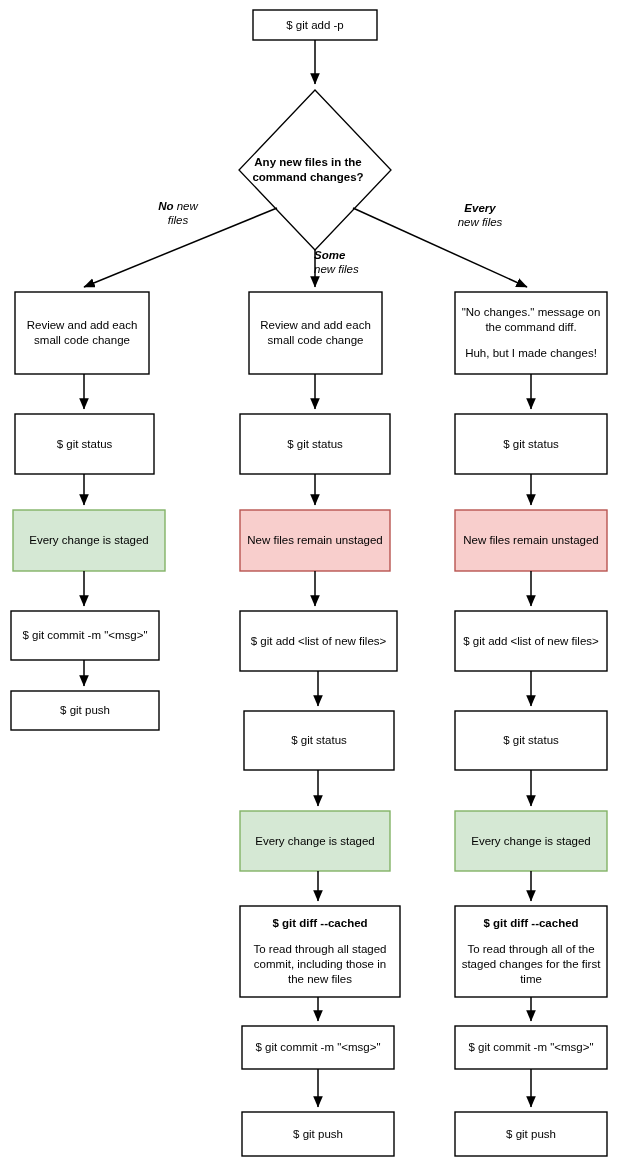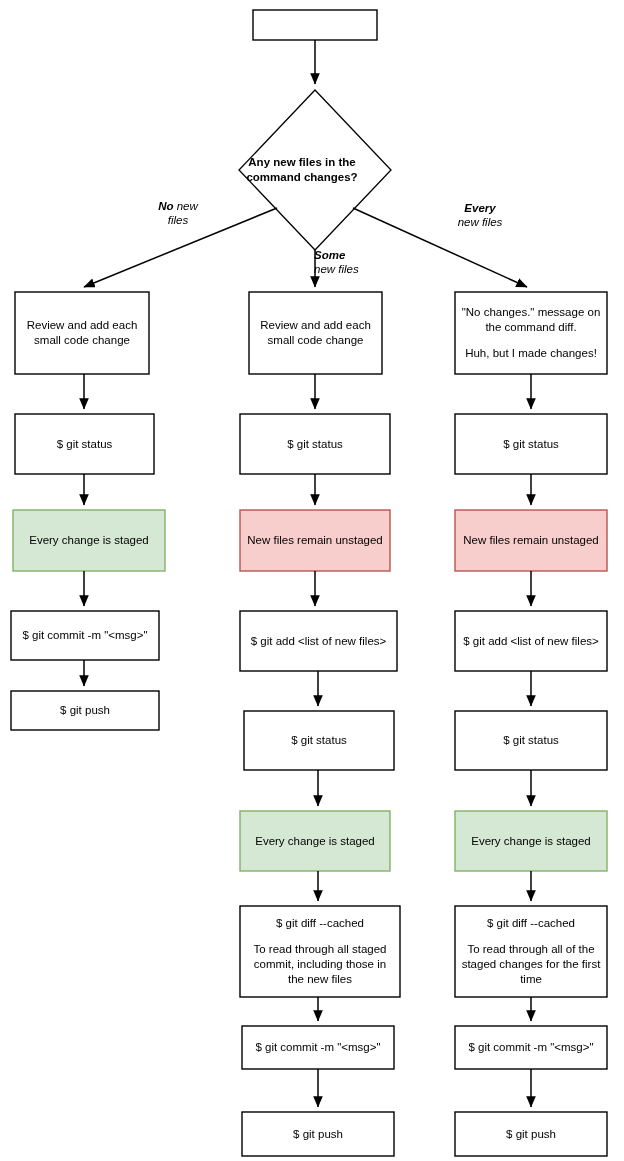--- a/index.html
+++ b/index.html
@@ -58,21 +58,21 @@
     text-align: center;
     color: #000000;
     font-size: 11.5px;
     line-height: 15px;
     box-sizing: border-box;
     padding: 0 5px;
     pointer-events: none;
   }
   .node-label .line-main { display: block; }
   .node-label .line-bold {
-    font-weight: normal;
+    font-weight: bold;
     display: block;
     margin-bottom: 11px;
   }
   .node-label .line-italic {
     display: block;
   }
   .node-label .gap { height: 11px; }
   .diamond-label {
     font-weight: bold;
     font-size: 11.5px;
@@ -154,22 +154,25 @@
     <path class="edge" d="M531,374 L531,409" marker-end="url(#arrow)"></path>
     <path class="edge" d="M531,474 L531,505" marker-end="url(#arrow)"></path>
     <path class="edge" d="M531,571 L531,606" marker-end="url(#arrow)"></path>
     <path class="edge" d="M531,671 L531,706" marker-end="url(#arrow)"></path>
     <path class="edge" d="M531,770 L531,806" marker-end="url(#arrow)"></path>
     <path class="edge" d="M531,871 L531,901" marker-end="url(#arrow)"></path>
     <path class="edge" d="M531,997 L531,1021" marker-end="url(#arrow)"></path>
     <path class="edge" d="M531,1069 L531,1107" marker-end="url(#arrow)"></path>
   </svg>
 
-
-  <div class="node-label diamond-label" style="left:226px; top:140px; width:152px; height:60px;">
+  <div class="node-label" style="left:253px; top:10px; width:124px; height:30px;">
+    <span class="line-main">$ git add -p</span>
+  </div>
+
+  <div class="node-label diamond-label" style="left:232px; top:140px; width:152px; height:60px;">
     <span class="line-main">Any new files in the</span>
     <span class="line-main">command changes?</span>
   </div>
 
   <div class="edge-label" style="left:142px; top:199px; width:72px;">
     <span class="strong">No</span><span> new</span><br>
     <span>files</span>
   </div>
 
   <div class="edge-label" style="left:314px; top:248px; width:76px; text-align:left;">

